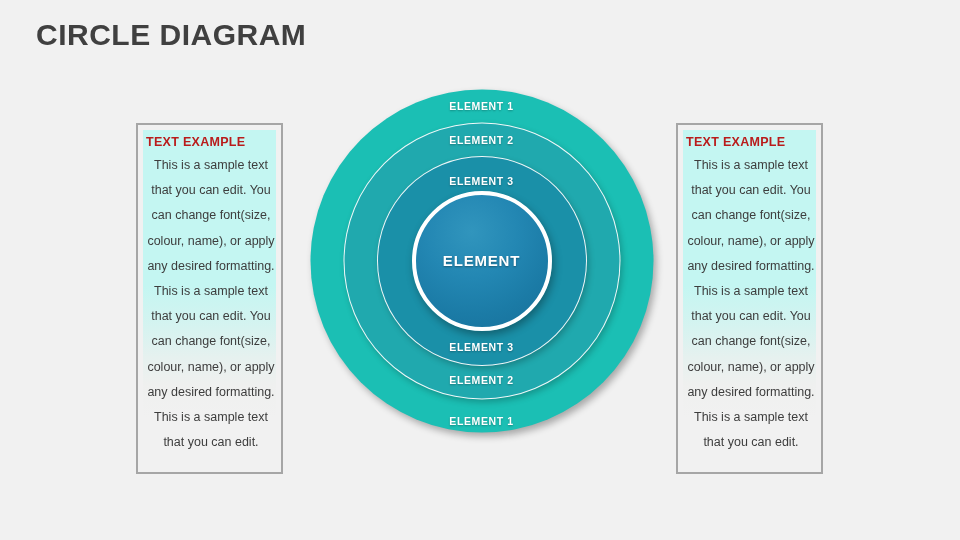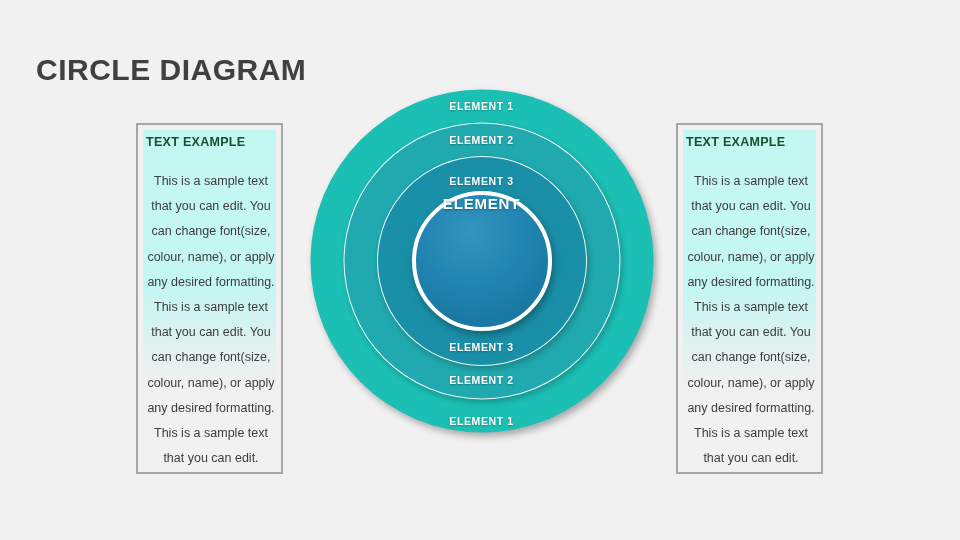--- a/index.html
+++ b/index.html
@@ -19,21 +19,20 @@
 
   
   #page-title {
     position:absolute;
     left:36px; top:18px;
     font-size:30px;
     font-weight:bold;
     letter-spacing:0.5px;
     color:#404040;
     white-space:nowrap;
-    margin-top:35px;
   }
 
   
   .textbox {
     position:absolute;
     top:123px;
     width:147px;
     height:351px;
     border:2px solid #a6a6a6;
     background:#f1f1f1;
@@ -62,24 +61,24 @@
         #eff0ef 85%,
         rgba(241,241,241,0) 96%);
     pointer-events:none;
   }
 
   .tb-content { position:relative; }
 
   .tb-heading {
     font-size:12.5px;
     font-weight:bold;
-    color:#14532d;
+    color:#b91c1c;
     letter-spacing:0.3px;
     line-height:17px;
-    margin-bottom:18px;
+    margin-bottom:2px;
     padding-left:2px;
   }
 
   .tb-body {
     font-size:12.5px;
     color:#3d3d3d;
     line-height:25.2px;
     padding-left:2px;
     text-align:center;
   }
@@ -115,20 +114,21 @@
     border:1px solid rgba(255,255,255,0.92);
     box-shadow:2px 3px 6px rgba(0,0,0,0.22);
   }
 
   .core {
     width:140px; height:140px;
     border:4px solid #ffffff;
     background:radial-gradient(circle at 42% 28%, #3195bd 0%, #2387b3 38%, #1b7ba6 68%, #176f99 100%);
     box-shadow:2px 4px 8px rgba(0,0,0,0.33);
     display:flex;
+    align-items:center;
     justify-content:center;
   }
 
   .core-label {
     font-size:15px;
     font-weight:bold;
     color:#ffffff;
     letter-spacing:0.8px;
     text-shadow:0 1px 2px rgba(0,0,0,0.35);
   }

